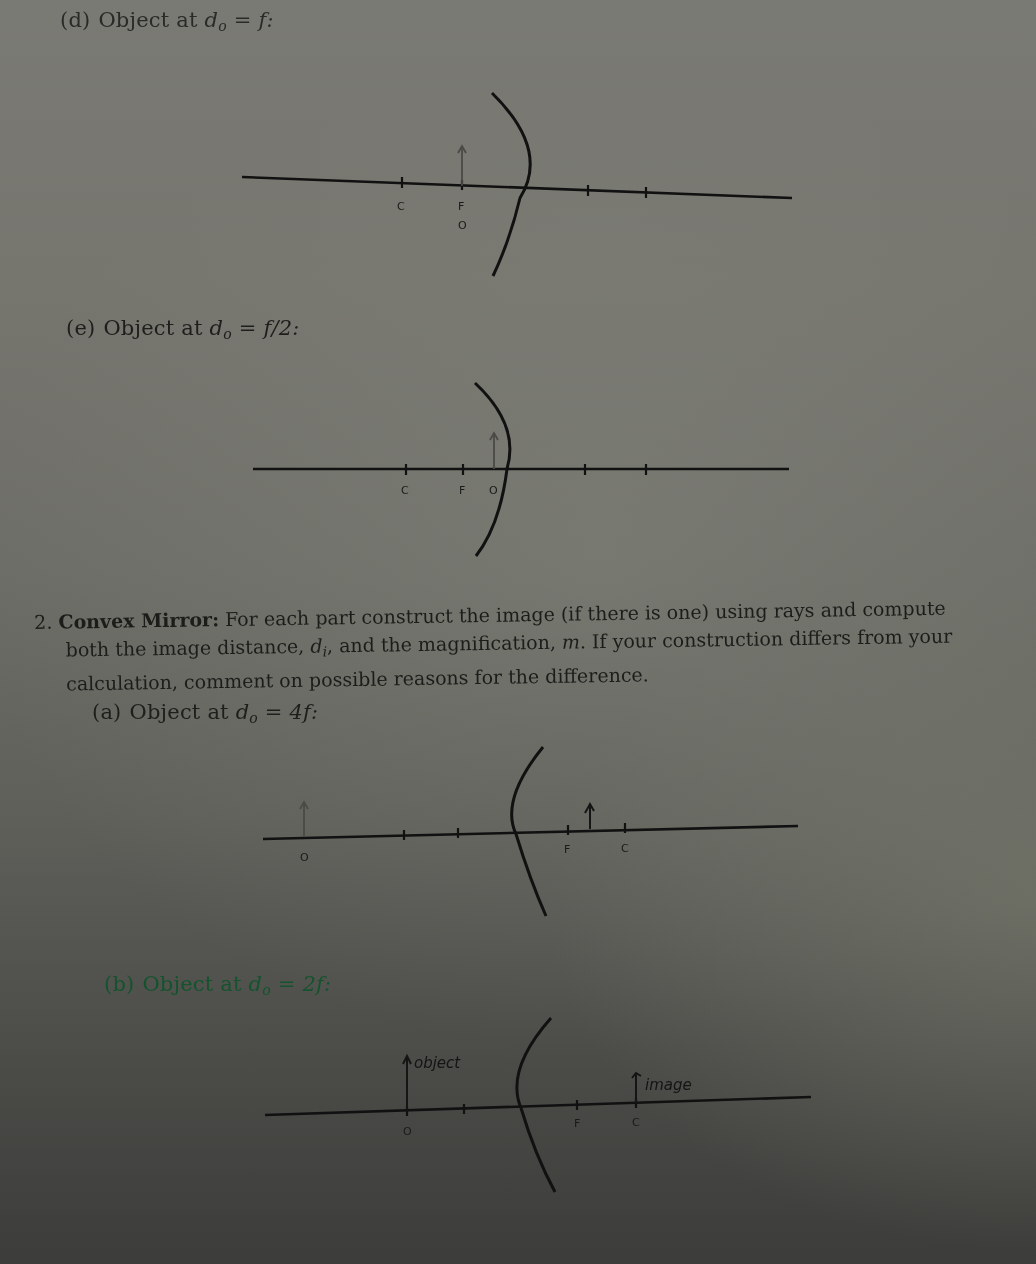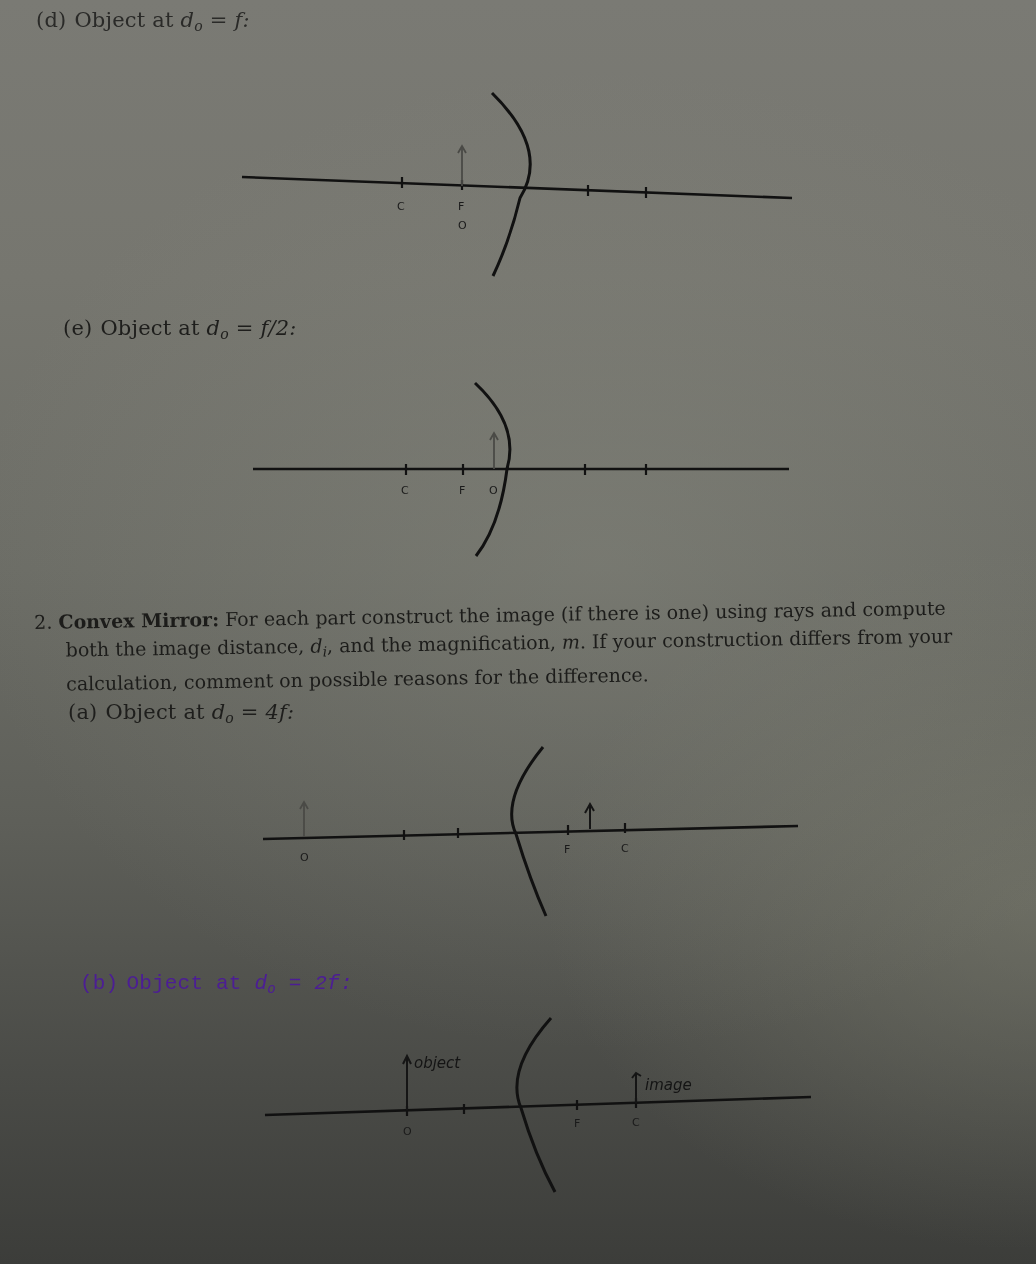--- a/index.html
+++ b/index.html
@@ -15,20 +15,21 @@
       background:
         radial-gradient(ellipse 900px 700px at 600px 560px, rgba(140,142,132,0.35), rgba(0,0,0,0) 70%),
         radial-gradient(ellipse 700px 500px at 1036px 900px, rgba(125,126,112,0.55), rgba(0,0,0,0) 70%),
         linear-gradient(180deg, #7a7a74 0%, #76766f 22%, #6c6d66 45%, #5e5f59 65%, #4a4b47 85%, #3c3d3a 100%);
     }
     .abs { position: absolute; white-space: nowrap; }
     .q-label {
       font-size: 21px;
       color: #1e1e1c;
       letter-spacing: 0.2px;
+      margin-left: 24px;
     }
     .q-label .paren { margin-right: 8px; }
     .math { font-style: italic; }
     .sub { font-size: 14px; font-style: italic; vertical-align: -4px; }
     .para {
       font-size: 19px;
       color: #1c1c1a;
       line-height: 28px;
     }
     .para b { font-weight: bold; }
@@ -71,21 +72,21 @@
   <path class="mirror" d="M 492 93 Q 550 150 520 198 Q 510 240 493 276"></path>
   <g>
     <line class="arrow" x1="462" y1="186" x2="462" y2="147"></line>
     <polyline class="arrow" points="458,153 462,146 466,153"></polyline>
   </g>
   <text class="lbl" x="397" y="210">C</text>
   <text class="lbl" x="458" y="210">F</text>
   <text class="lbl" x="458" y="229">O</text>
 </svg>
 
-<div class="abs q-label" style="left:63px; top:316px;">
+<div class="abs q-label" style="left:42px; top:316px;">
   <span class="paren">(e)</span><span>Object at</span>
   <span class="math">d</span><span class="sub">o</span>
   <span class="math">= f/2:</span>
 </div>
 
 <svg class="diagram" style="left:0; top:0;" width="1036" height="600">
   <line class="axis" x1="253" y1="469" x2="789" y2="469"></line>
   <line class="tick" x1="406" y1="464" x2="406" y2="475"></line>
   <line class="tick" x1="463" y1="464" x2="463" y2="475"></line>
   <line class="tick" x1="585" y1="464" x2="585" y2="475"></line>
@@ -133,21 +134,21 @@
   </g>
   <g>
     <line class="arrow-dark" x1="590" y1="829" x2="590" y2="806"></line>
     <polyline class="arrow-dark" points="585,813 590,804 594,811"></polyline>
   </g>
   <text class="lbl" x="300" y="861">O</text>
   <text class="lbl" x="564" y="853">F</text>
   <text class="lbl" x="621" y="852">C</text>
 </svg>
 
-<div class="abs q-label" style="left:80px; top:972px; color:#4c1d95;font-family:Liberation Mono, monospace;">
+<div class="abs q-label" style="left:80px; top:972px; color:#14532d;">
   <span class="paren">(b)</span><span>Object at</span>
   <span class="math">d</span><span class="sub">o</span>
   <span class="math">= 2f:</span>
 </div>
 
 <svg class="diagram" style="left:0; top:0;" width="1036" height="1264">
   <line class="axis" x1="265" y1="1115" x2="811" y2="1097"></line>
   <line class="tick" x1="407" y1="1106" x2="407" y2="1116"></line>
   <line class="tick" x1="464" y1="1104" x2="464" y2="1114"></line>
   <line class="tick" x1="577" y1="1100" x2="577" y2="1110"></line>

